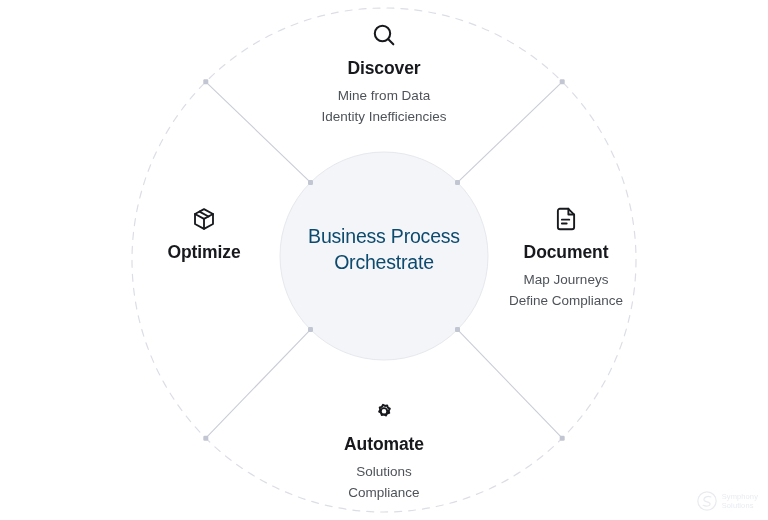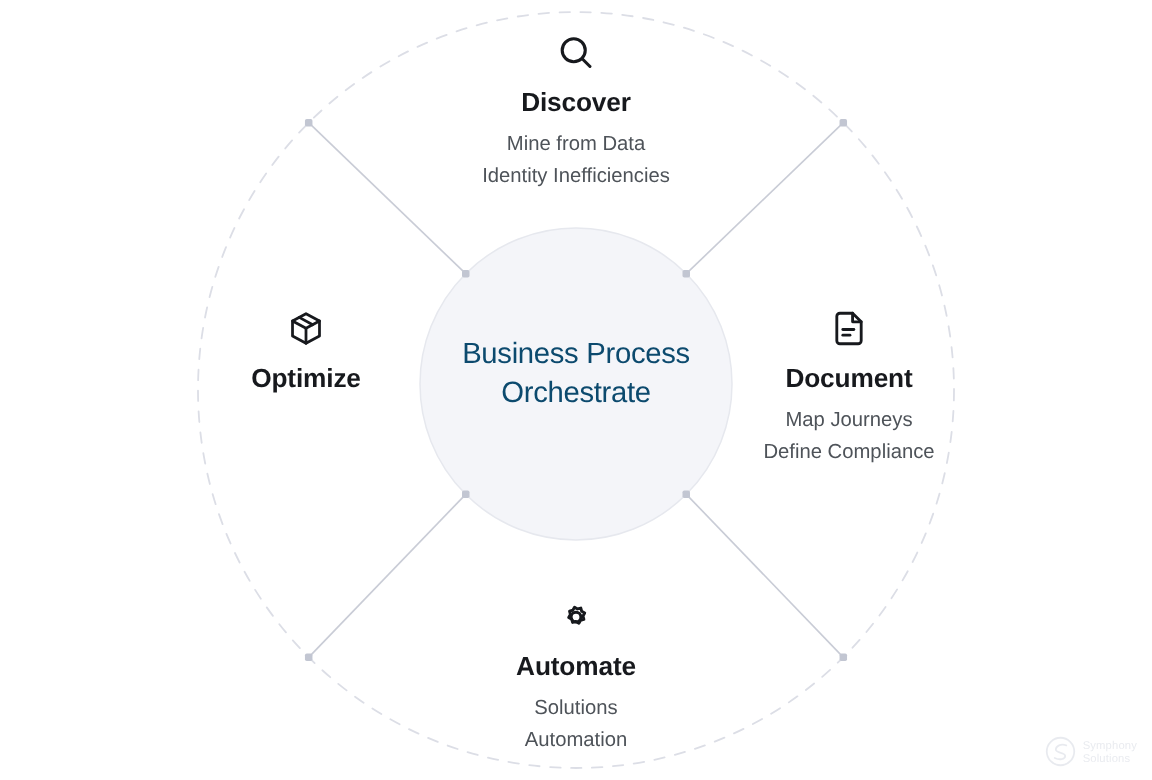--- a/index.html
+++ b/index.html
@@ -177,21 +177,21 @@
 
   <div class="node" id="node-automate">
     <span class="node-icon">
       <svg width="26" height="26" viewBox="0 0 24 24" fill="none" stroke="#17191d" stroke-width="1.8" stroke-linecap="round" stroke-linejoin="round">
         <path d="M12 3.2 l1.85 1.05 2.02 -0.54 0.54 2.02 1.85 1.06 -1.05 1.85 0.54 2.02 -2.02 0.54 -1.06 1.85 -1.85 -1.05 -2.02 0.54 -0.54 -2.02 -1.85 -1.06 1.05 -1.85 -0.54 -2.02 2.02 -0.54 z" transform="translate(-0.9 3.1)"></path>
         <circle cx="12" cy="12.35" r="3.0"></circle>
       </svg>
     </span>
     <span class="node-title">Automate</span>
     <span class="node-sub">Solutions</span>
-    <span class="node-sub">Automation</span>
+    <span class="node-sub">Compliance</span>
   </div>
 
   <div class="node" id="node-optimize">
     <span class="node-icon">
       <svg width="26" height="26" viewBox="0 0 24 24" fill="none" stroke="#17191d" stroke-width="1.7" stroke-linecap="round" stroke-linejoin="round">
         <path d="M12 2.9 L20.3 7.4 V16.6 L12 21.1 L3.7 16.6 V7.4 Z"></path>
         <path d="M3.7 7.4 L12 11.9 L20.3 7.4"></path>
         <line x1="12" y1="11.9" x2="12" y2="21.1"></line>
         <path d="M7.85 5.15 L16.15 9.65"></path>
       </svg>

